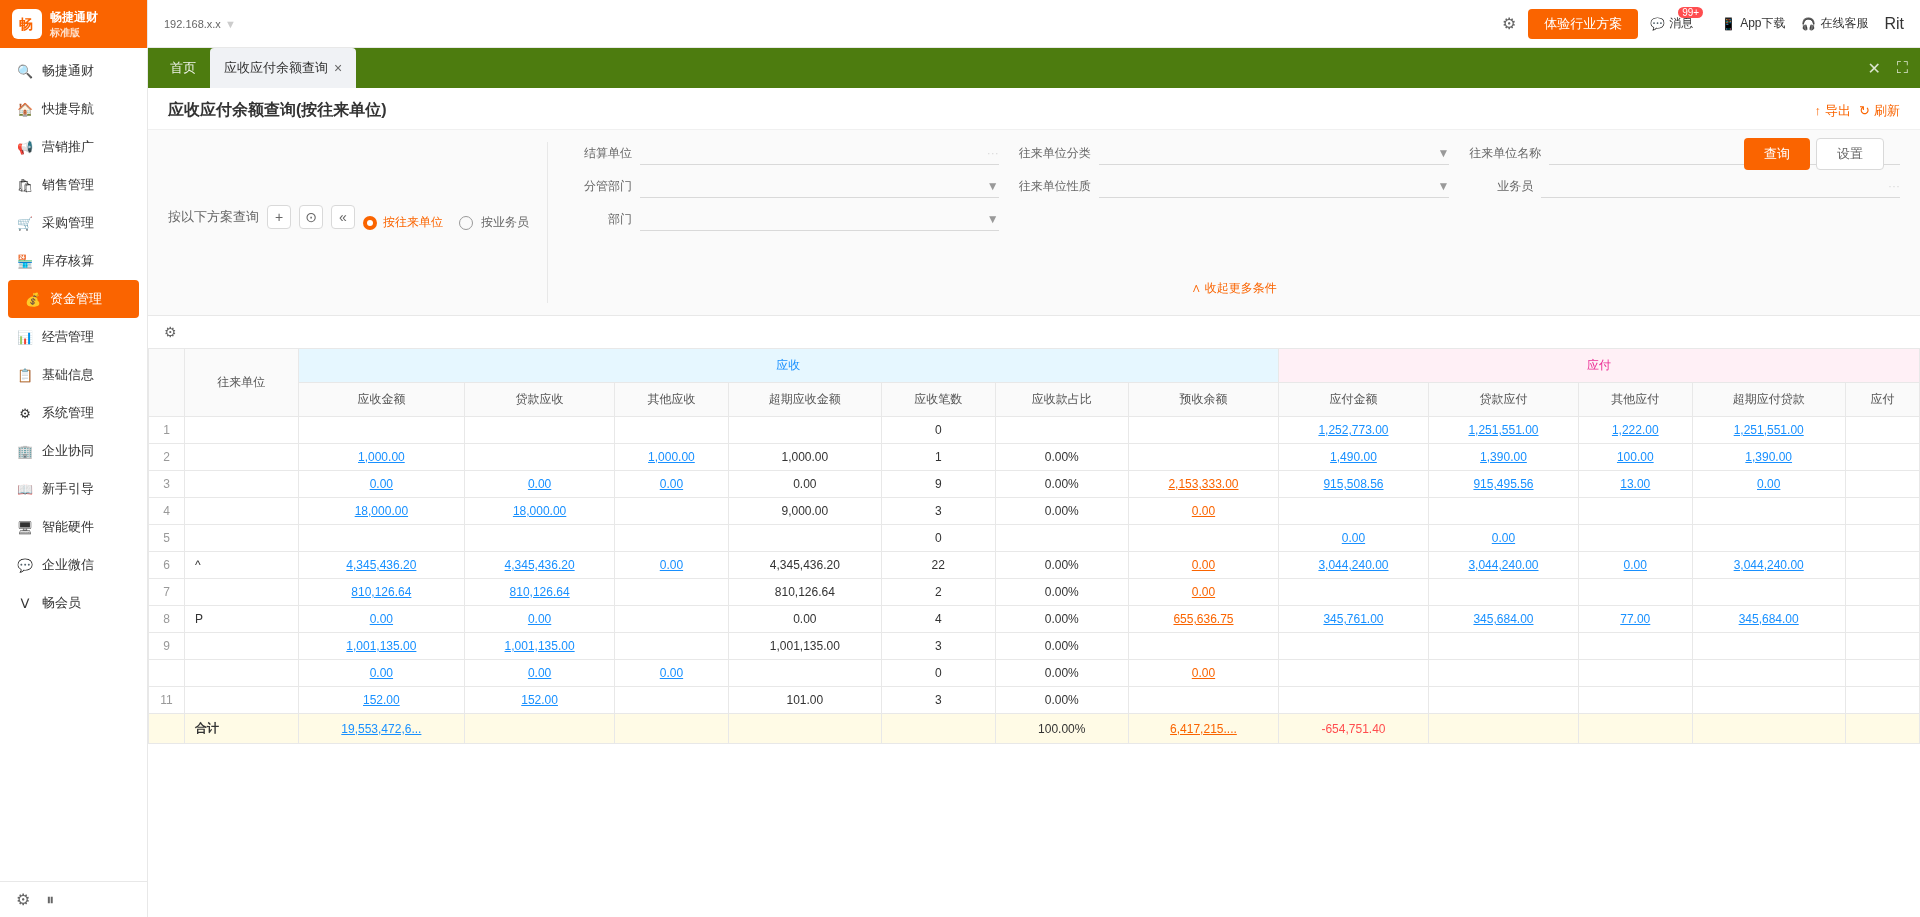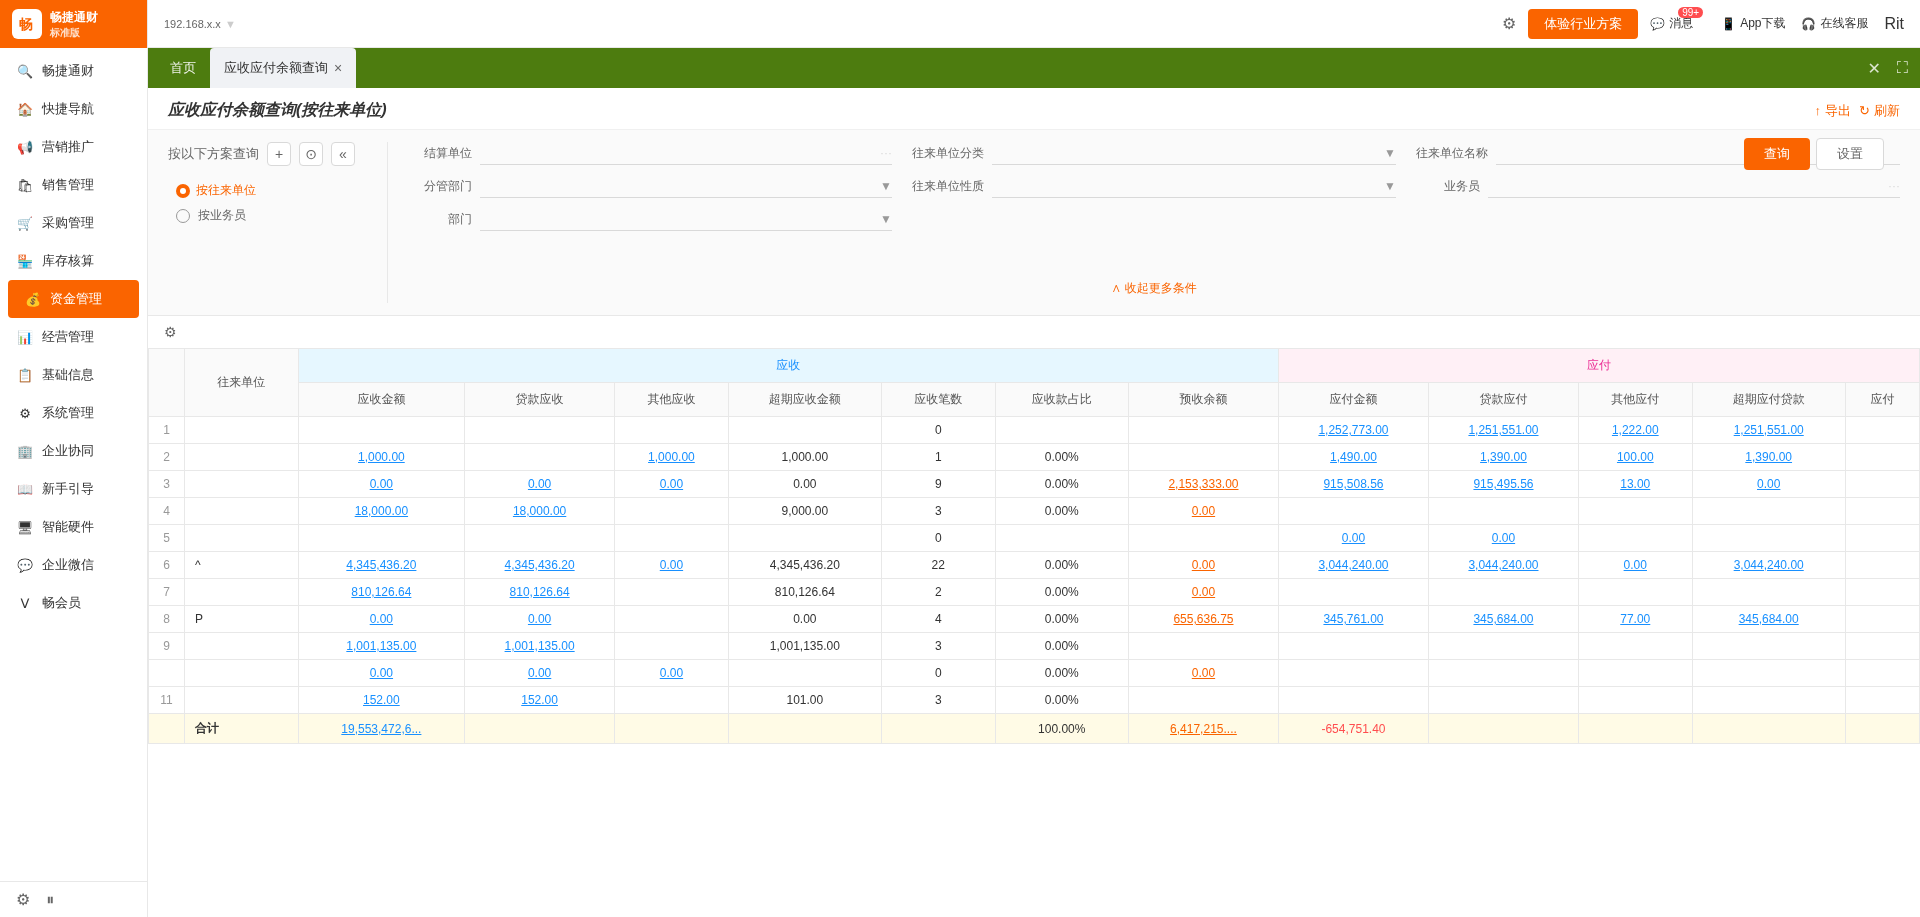--- a/index.html
+++ b/index.html
@@ -39,21 +39,21 @@
     .tab.active { background: #f0f2f5; color: #333; border-radius: 4px 4px 0 0; }
     .tab-close { color: #666; font-size: 14px; cursor: pointer; }
     .tab-home { color: rgba(255,255,255,0.9); }
     .tabbar-right { margin-left: auto; display: flex; align-items: center; gap: 8px; }
     .tabbar-ctrl { color: rgba(255,255,255,0.8); cursor: pointer; font-size: 16px; padding: 4px; }
 
     
     .content { flex: 1; background: #f0f2f5; overflow-y: auto; padding: 0; }
     .page-wrapper { background: #fff; margin: 0; min-height: 100%; }
     .page-header { display: flex; align-items: center; justify-content: space-between; padding: 12px 20px 8px; border-bottom: 1px solid #f0f0f0; }
-    .page-title { font-size: 16px; font-weight: bold; color: #333; font-style: italic; }
+    .page-title { font-size: 16px; font-weight: bold; color: #333; }
     .page-header-actions { display: flex; gap: 8px; }
     .header-action-btn { display: flex; align-items: center; gap: 4px; color: #fa6400; font-size: 13px; cursor: pointer; }
 
     
     .filter-area { padding: 12px 20px; background: #fafafa; border-bottom: 1px solid #e8e8e8; }
     .filter-header { display: flex; align-items: center; gap: 8px; margin-bottom: 12px; }
     .filter-label { color: #666; font-size: 13px; }
     .filter-icon-btn { width: 24px; height: 24px; border: 1px solid #d9d9d9; border-radius: 4px; display: flex; align-items: center; justify-content: center; cursor: pointer; color: #666; font-size: 14px; background: #fff; }
     .scheme-item { display: flex; align-items: center; gap: 6px; padding: 4px 8px; color: #666; cursor: pointer; font-size: 12px; }
     .scheme-item.active { color: #fa6400; }
@@ -225,21 +225,21 @@
           <div class="header-action-btn">
             <span>↻</span>
             <span>刷新</span>
           </div>
         </div>
       </div>
 
       <div class="filter-area" style="position:relative;">
         <div style="display:flex; gap: 20px;">
 
-          <div style="display:flex; flex-direction:column; min-width:160px; border-right:1px solid #e8e8e8; padding-right:32px;">
+          <div style="display:flex; flex-direction:row; min-width:160px; border-right:1px solid #e8e8e8; padding-right:10px;">
             <div class="filter-header">
               <span class="filter-label">按以下方案查询</span>
               <button class="filter-icon-btn">+</button>
               <button class="filter-icon-btn">⊙</button>
               <button class="filter-icon-btn">«</button>
             </div>
             <div class="scheme-item active">
               <div class="dot-icon" style="background:#fa6400;border-radius:50%;width:14px;height:14px;display:flex;align-items:center;justify-content:center;">
                 <svg width="8" height="8" viewBox="0 0 8 8">
                     <circle cx="4" cy="4" r="3" fill="#fff"></circle>

